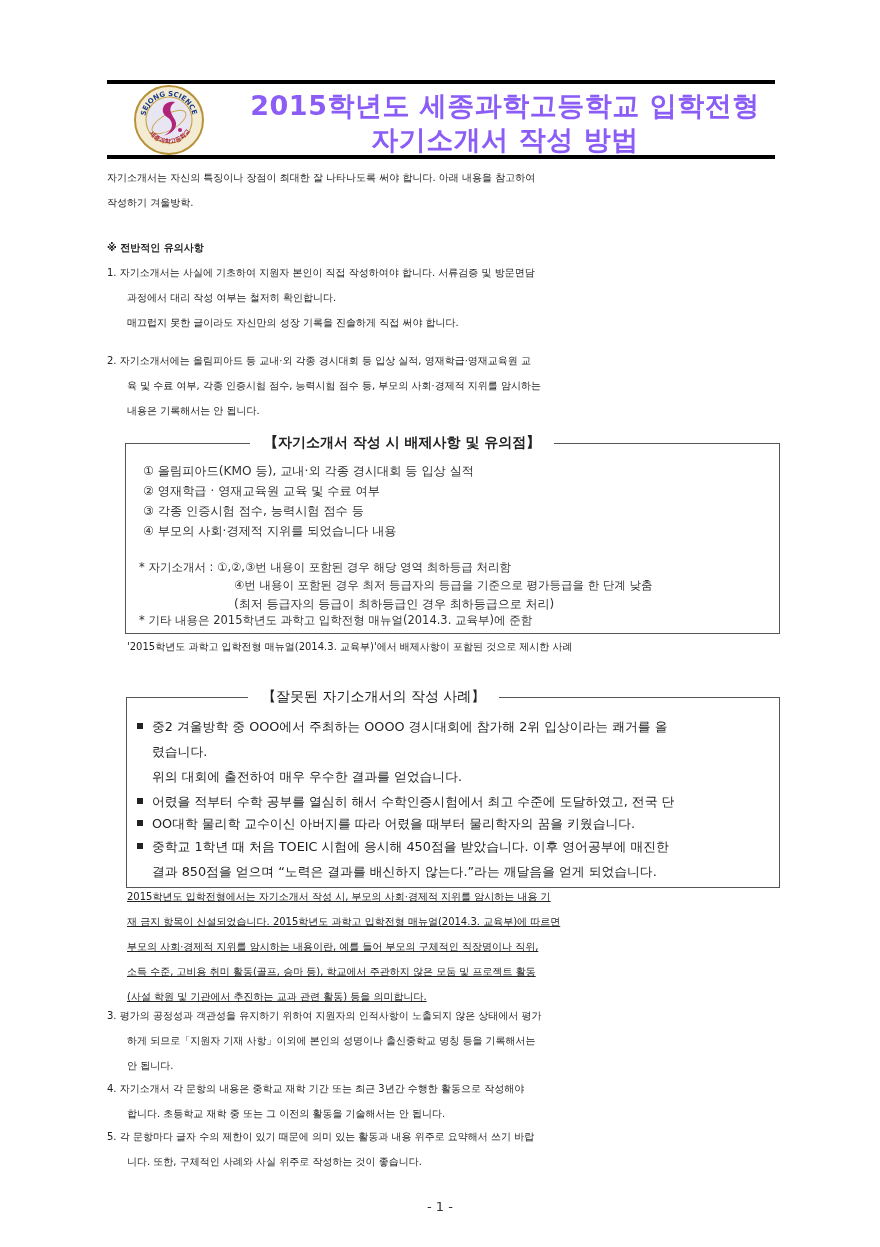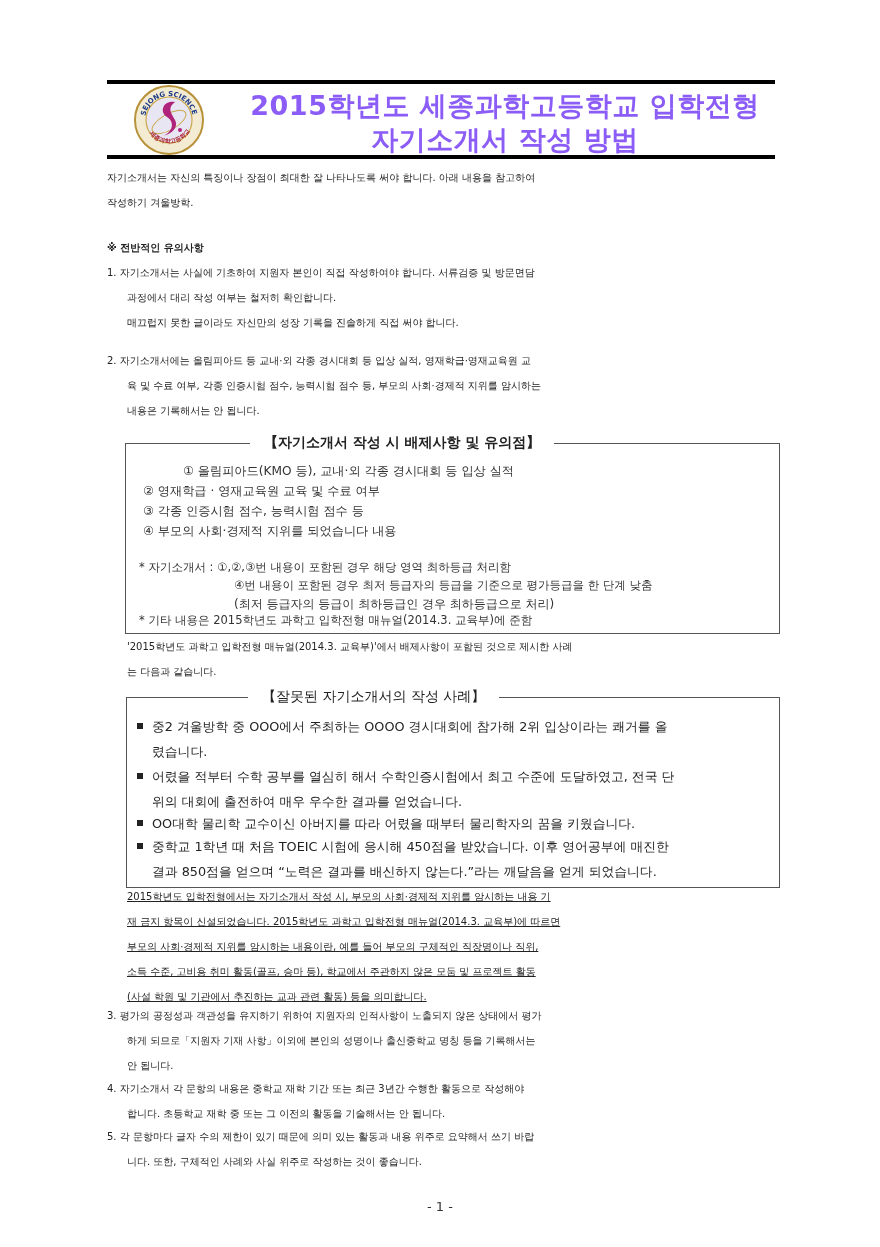--- a/index.html
+++ b/index.html
@@ -61,45 +61,44 @@
 
 <div class="p" style="left:107px; top:348px;">
   <span class="line">2. 자기소개서에는 올림피아드 등 교내·외 각종 경시대회 등 입상 실적, 영재학급·영재교육원 교</span>
   <span class="line" style="padding-left:20px;">육 및 수료 여부, 각종 인증시험 점수, 능력시험 점수 등, 부모의 사회·경제적 지위를 암시하는</span>
   <span class="line" style="padding-left:20px;">내용은 기록해서는 안 됩니다.</span>
 </div>
 
 <div class="box" style="left:125px; top:443px; width:653px; height:189px;"></div>
 <div class="box-title bold" style="left:250px; top:434px;">【자기소개서 작성 시 배제사항 및 유의점】</div>
 
-<div class="bline" style="left:143px; top:463px;margin-left:40px;">① 올림피아드(KMO 등), 교내·외 각종 경시대회 등 입상 실적</div>
+<div class="bline" style="left:143px; top:463px;">① 올림피아드(KMO 등), 교내·외 각종 경시대회 등 입상 실적</div>
 <div class="bline" style="left:143px; top:483px;">② 영재학급 · 영재교육원 교육 및 수료 여부</div>
 <div class="bline" style="left:143px; top:503px;">③ 각종 인증시험 점수, 능력시험 점수 등</div>
 <div class="bline" style="left:143px; top:523px;">④ 부모의 사회·경제적 지위를 되었습니다 내용</div>
 
 <div class="bline" style="left:139px; top:560px; font-size:11.5px;">* 자기소개서 : ①,②,③번 내용이 포함된 경우 해당 영역 최하등급 처리함</div>
 <div class="bline" style="left:234px; top:578px; font-size:11.5px;">④번 내용이 포함된 경우 최저 등급자의 등급을 기준으로 평가등급을 한 단계 낮춤</div>
 <div class="bline" style="left:234px; top:596px; font-size:12px;">(최저 등급자의 등급이 최하등급인 경우 최하등급으로 처리)</div>
 <div class="bline" style="left:139px; top:613px; font-size:11.5px;">* 기타 내용은 2015학년도 과학고 입학전형 매뉴얼(2014.3. 교육부)에 준함</div>
 
 <div class="p" style="left:127px; top:634px;">
   <span class="line">'2015학년도 과학고 입학전형 매뉴얼(2014.3. 교육부)'에서 배제사항이 포함된 것으로 제시한 사례</span>
-  <span class="line">는 다음과 같습니다.</span>
 </div>
 
 <div class="box" style="left:126px; top:697px; width:652px; height:189px;"></div>
 <div class="box-title" style="left:248px; top:688px;">【잘못된 자기소개서의 작성 사례】</div>
 
 <div class="p" style="left:137px; top:714px; font-size:12.8px;">
   <span class="line"><span class="bullet-sq"></span><span>중2 겨울방학 중 OOO에서 주최하는 OOOO 경시대회에 참가해 2위 입상이라는 쾌거를 올</span></span>
   <span class="line" style="padding-left:15px;">렸습니다.</span>
 </div>
 <div class="p" style="left:137px; top:764px; font-size:12.8px;">
+  <span class="line" style="padding-left:15px;">위의 대회에 출전하여 매우 우수한 결과를 얻었습니다.</span>
   <span class="line"><span class="bullet-sq"></span><span>어렸을 적부터 수학 공부를 열심히 해서 수학인증시험에서 최고 수준에 도달하였고, 전국 단</span></span>
-  <span class="line" style="padding-left:15px;">위의 대회에 출전하여 매우 우수한 결과를 얻었습니다.</span>
 </div>
 <div class="p" style="left:137px; top:811px; font-size:12.8px;">
   <span class="line"><span class="bullet-sq"></span><span>OO대학 물리학 교수이신 아버지를 따라 어렸을 때부터 물리학자의 꿈을 키웠습니다.</span></span>
 </div>
 <div class="p" style="left:137px; top:834px; font-size:12.8px;">
   <span class="line"><span class="bullet-sq"></span><span>중학교 1학년 때 처음 TOEIC 시험에 응시해 450점을 받았습니다. 이후 영어공부에 매진한</span></span>
   <span class="line" style="padding-left:15px;">결과 850점을 얻으며 “노력은 결과를 배신하지 않는다.”라는 깨달음을 얻게 되었습니다.</span>
 </div>
 
 <div class="p" style="left:127px; top:884px;text-decoration:underline;">

